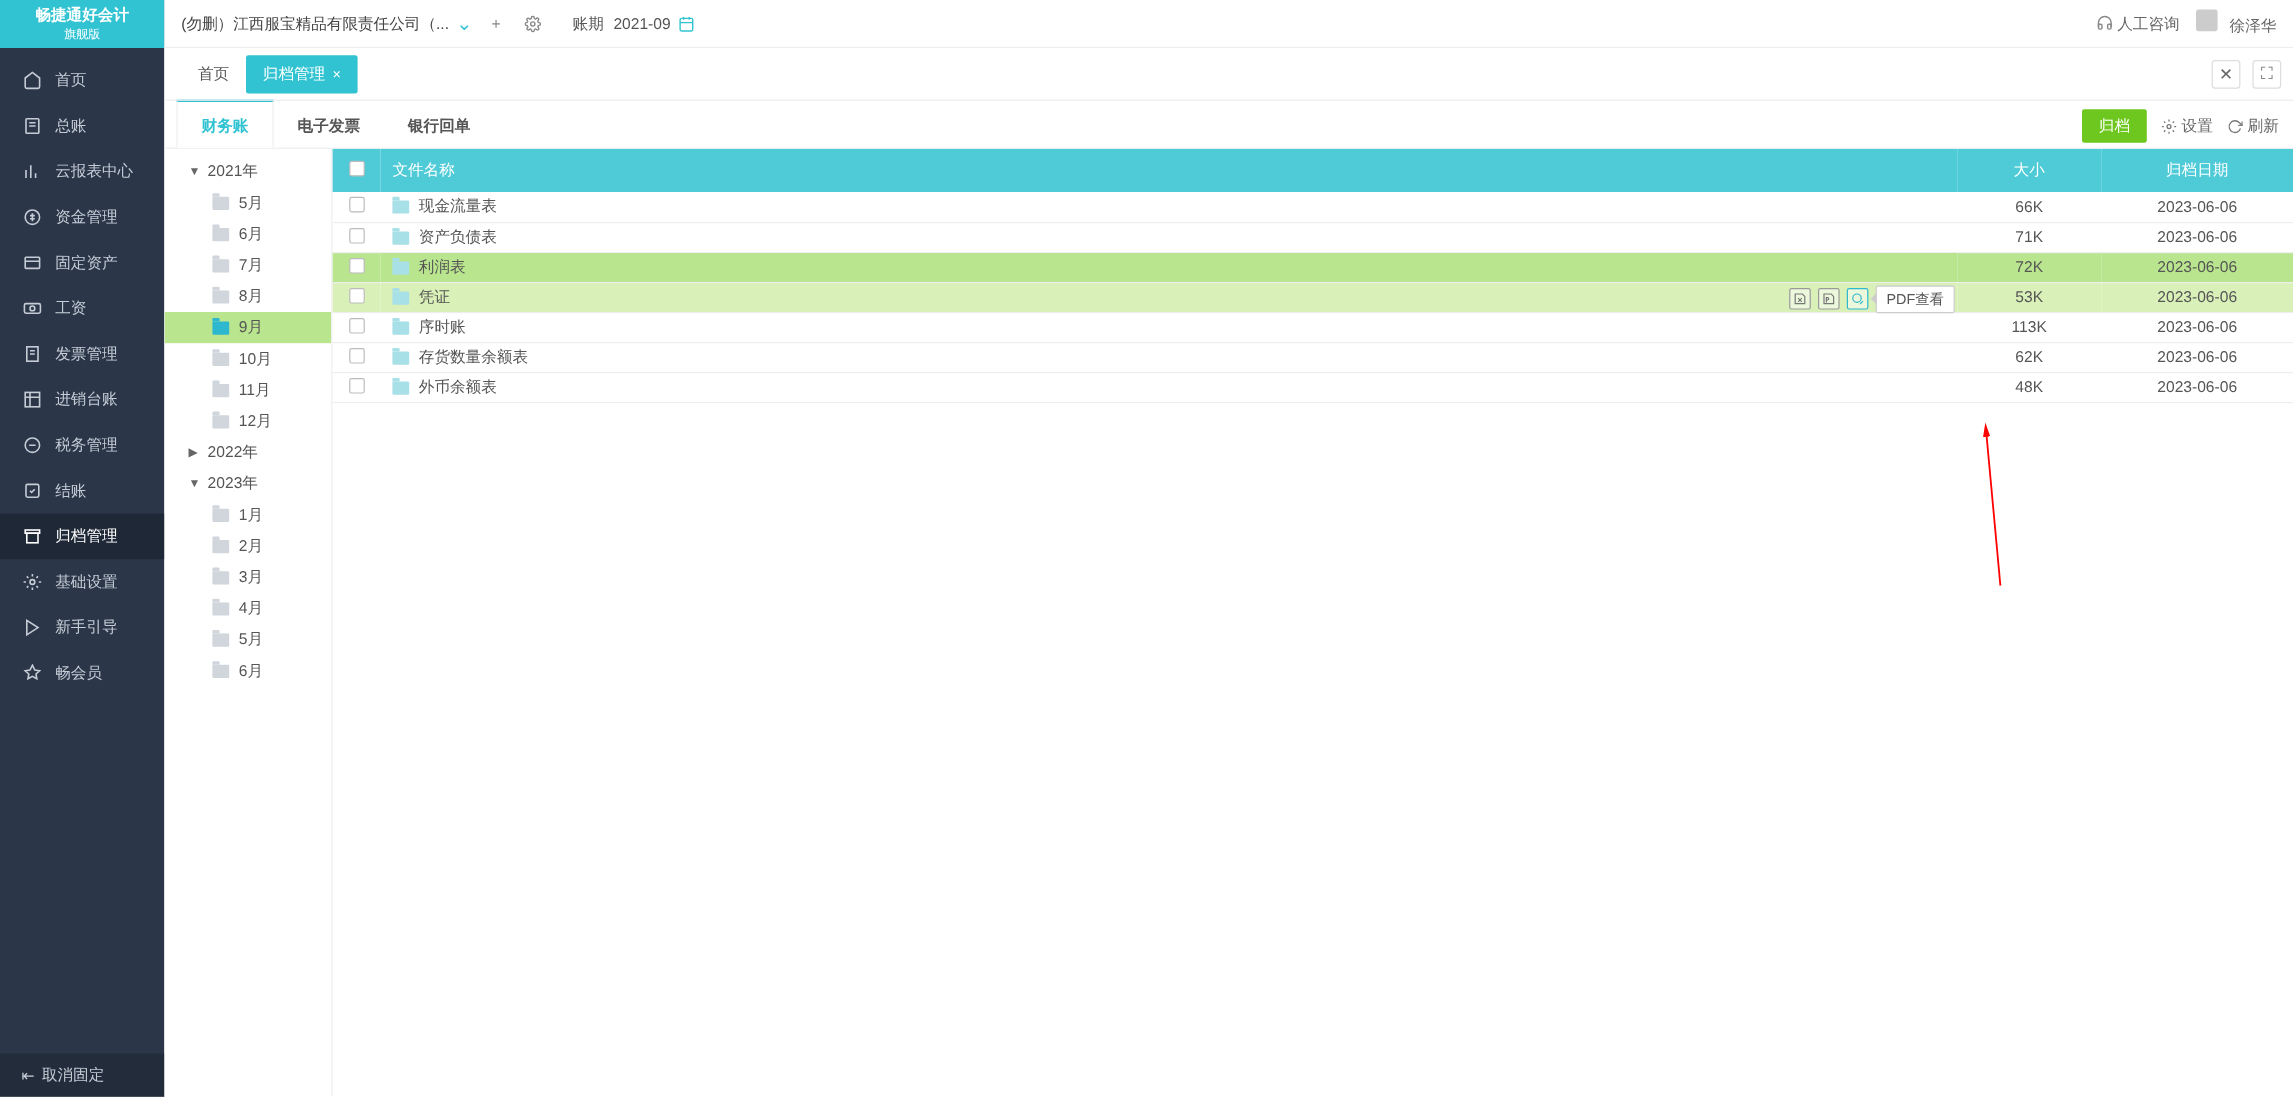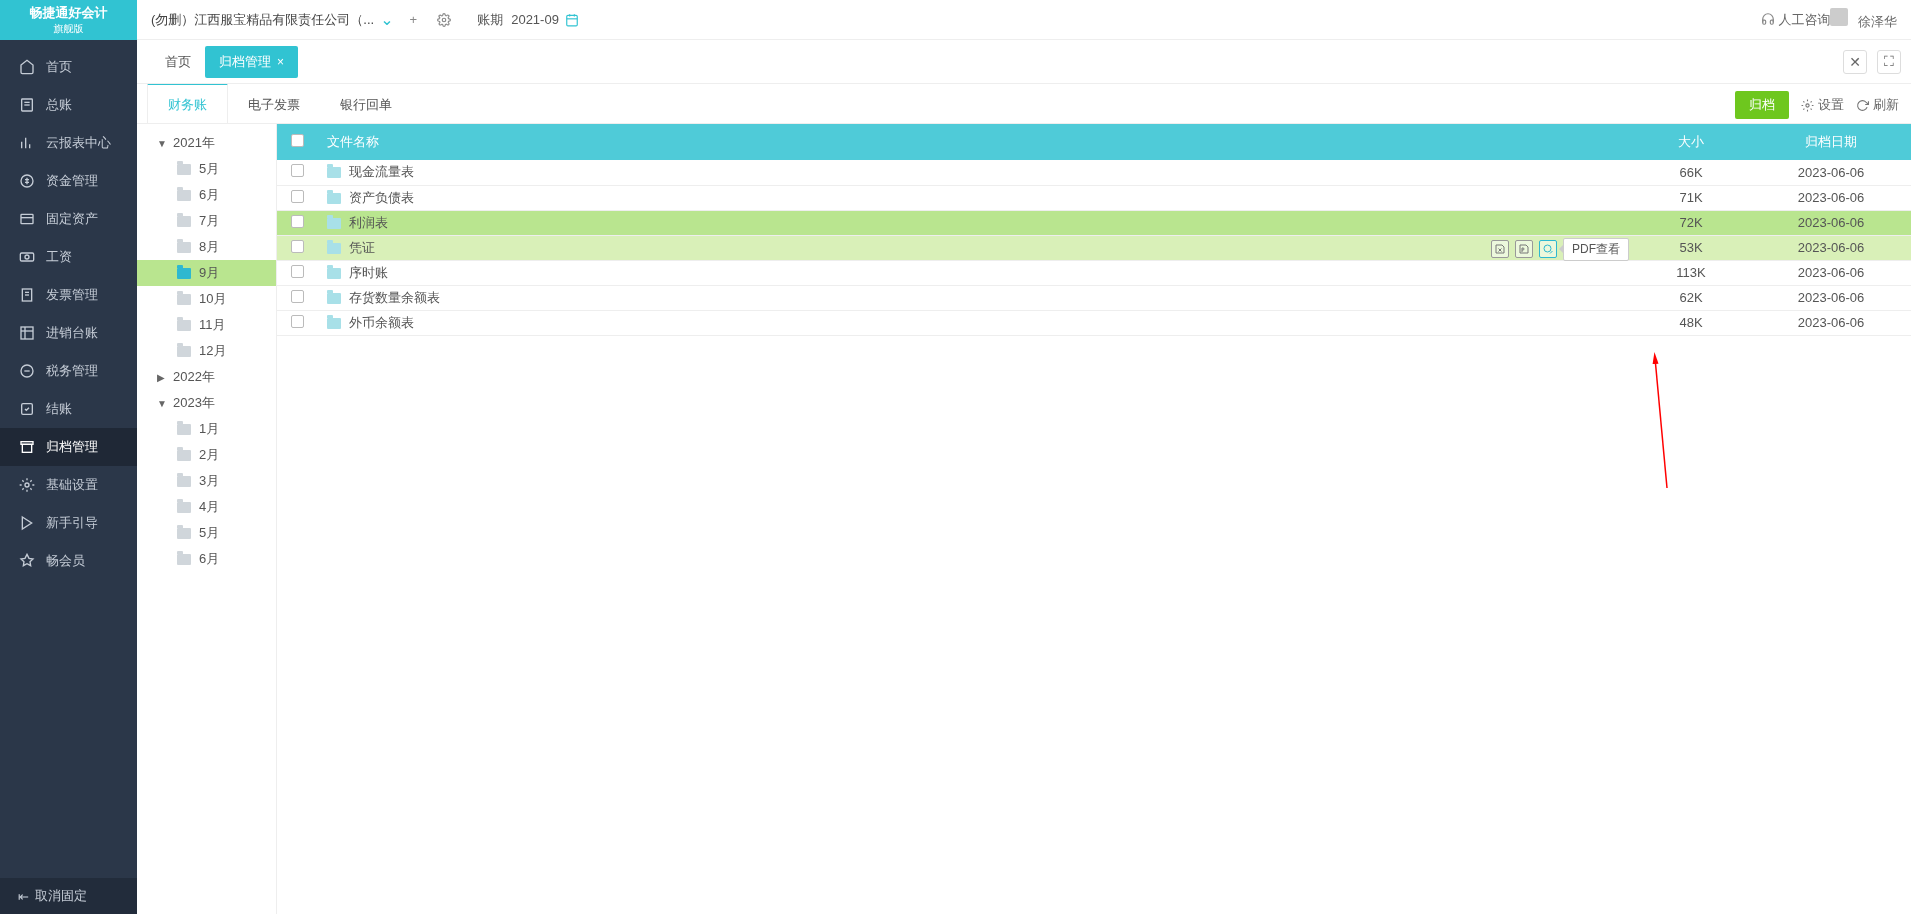--- a/index.html
+++ b/index.html
@@ -21,34 +21,34 @@
 
 
 .main { flex: 1; display: flex; flex-direction: column; background: #fff; }
 .topbar { height: 40px; display: flex; align-items: center; padding: 0 14px; border-bottom: 1px solid #eee; color: #555; }
 .company { color: #444; }
 .chev { color: #31c3d2; margin: 0 6px; font-size: 16px; }
 .topbar .sp { margin: 0 10px; color: #888; }
 .period-link { color: #555; margin-left: 16px; margin-right: 8px; }
 .period-val { color: #555; }
 .cal-ic { color: #31c3d2; margin-left: 6px; }
-.topbar-right { margin-left: auto; display: flex; align-items: center; color: #666; justify-content: space-between; }
+.topbar-right { margin-left: auto; display: flex; align-items: center; gap: 14px; color: #666; justify-content: space-between; }
 .avatar { width: 18px; height: 18px; background: #ccc; border-radius: 2px; display: inline-block; }
 
 
 .tabbar { height: 44px; display: flex; align-items: center; padding-left: 14px; border-bottom: 1px solid #eee; position: relative; }
 .tab { height: 32px; padding: 0 14px; display: flex; align-items: center; cursor: pointer; color: #555; }
 .tab.active { background: #31c3d2; color: #fff; border-radius: 2px; }
 .tab .close-x { margin-left: 6px; font-size: 12px; }
 .tabbar-right { position: absolute; right: 10px; display: flex; gap: 10px; }
 .icon-btn { width: 24px; height: 24px; border: 1px solid #ddd; border-radius: 3px; display: flex; align-items: center; justify-content: center; cursor: pointer; color: #666; font-size: 14px; }
 
 
 .subrow { display: flex; align-items: flex-end; border-bottom: 1px solid #eee; padding-right: 12px; height: 40px; }
-.subtabs { display: flex; margin-left: 10px; }
+.subtabs { display: flex; margin-left: 10px; font-weight: bold; }
 .subtab { padding: 0 20px; height: 40px; line-height: 40px; cursor: pointer; color: #555; border-top: 2px solid transparent; }
 .subtab.active { color: #31c3d2; border-top: 2px solid #31c3d2; border-left: 1px solid #eee; border-right: 1px solid #eee; background: #fff; margin-bottom: -1px; }
 .toolbar { margin-left: auto; display: flex; align-items: center; gap: 12px; padding-bottom: 4px; }
 .btn-primary { background: #6ec71e; color: #fff; padding: 5px 14px; border-radius: 2px; cursor: pointer; border: none; font-size: 13px; }
 .tool-link { color: #666; cursor: pointer; display: flex; align-items: center; gap: 4px; }
 
 
 .content { flex: 1; display: flex; overflow: hidden; }
 
 

